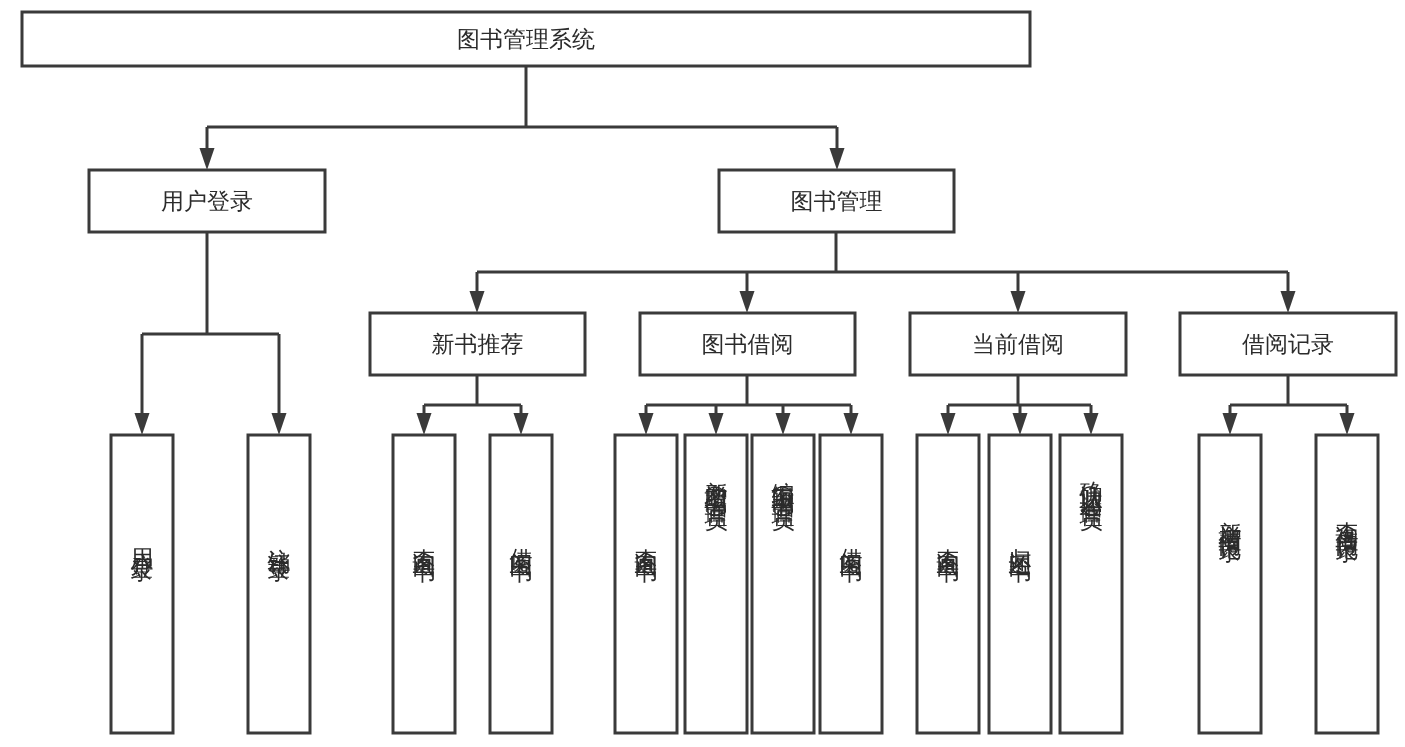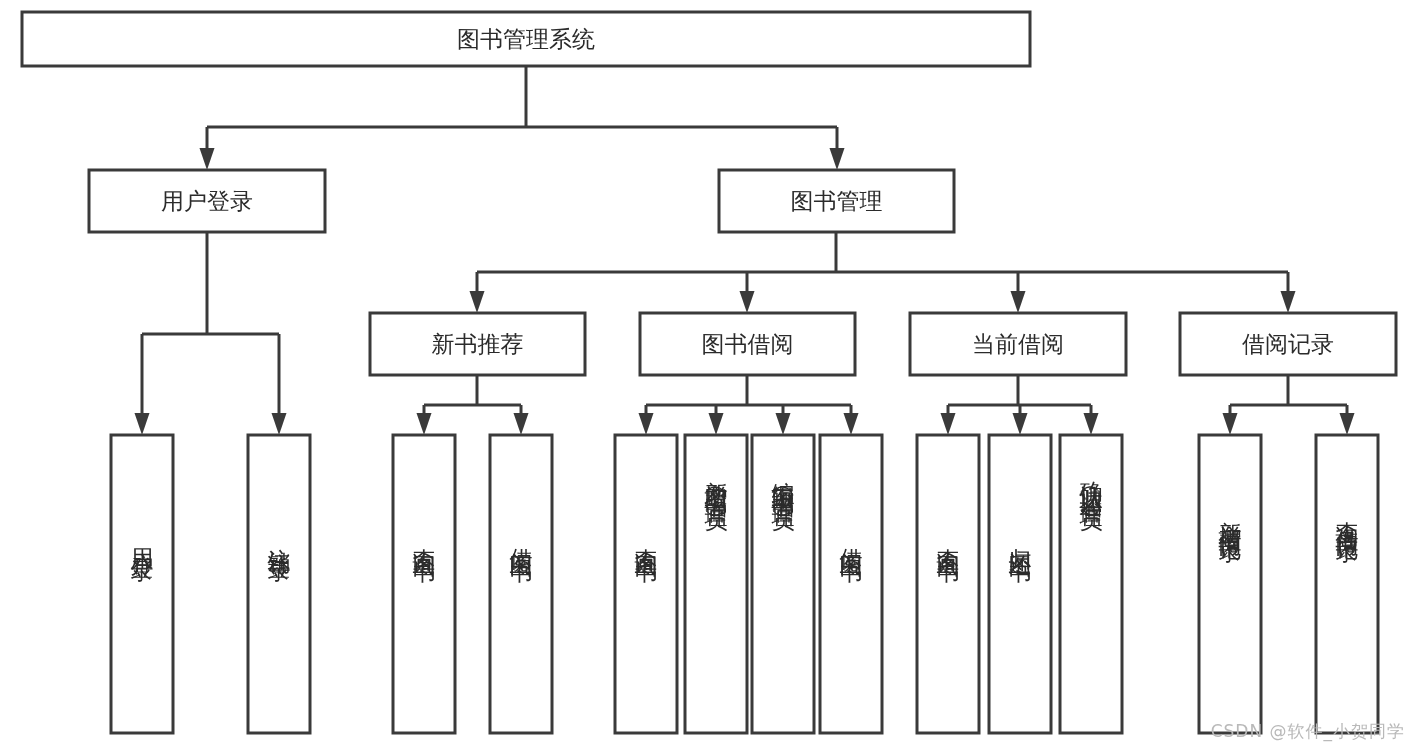--- a/index.html
+++ b/index.html
@@ -249,14 +249,13 @@
       <div class="vlabel-wrap" style="left: 1052px; top: 435px; width: 62px; height: 298px;">
         <div class="vlabel-text" style="margin-top: 28px;">确认归还（管理员）</div>
       </div>
       <div class="vlabel-wrap" style="left: 1191px; top: 435px; width: 62px; height: 298px;">
         <div class="vlabel-text" style="margin-top: 68px;">新增借阅记录</div>
       </div>
       <div class="vlabel-wrap" style="left: 1308px; top: 435px; width: 62px; height: 298px;">
         <div class="vlabel-text" style="margin-top: 68px;">查询借阅记录</div>
       </div>
     </div>
-  <div class="watermark">CSDN @软件_小贺同学</div>
 </div>
 
 </body></html>

